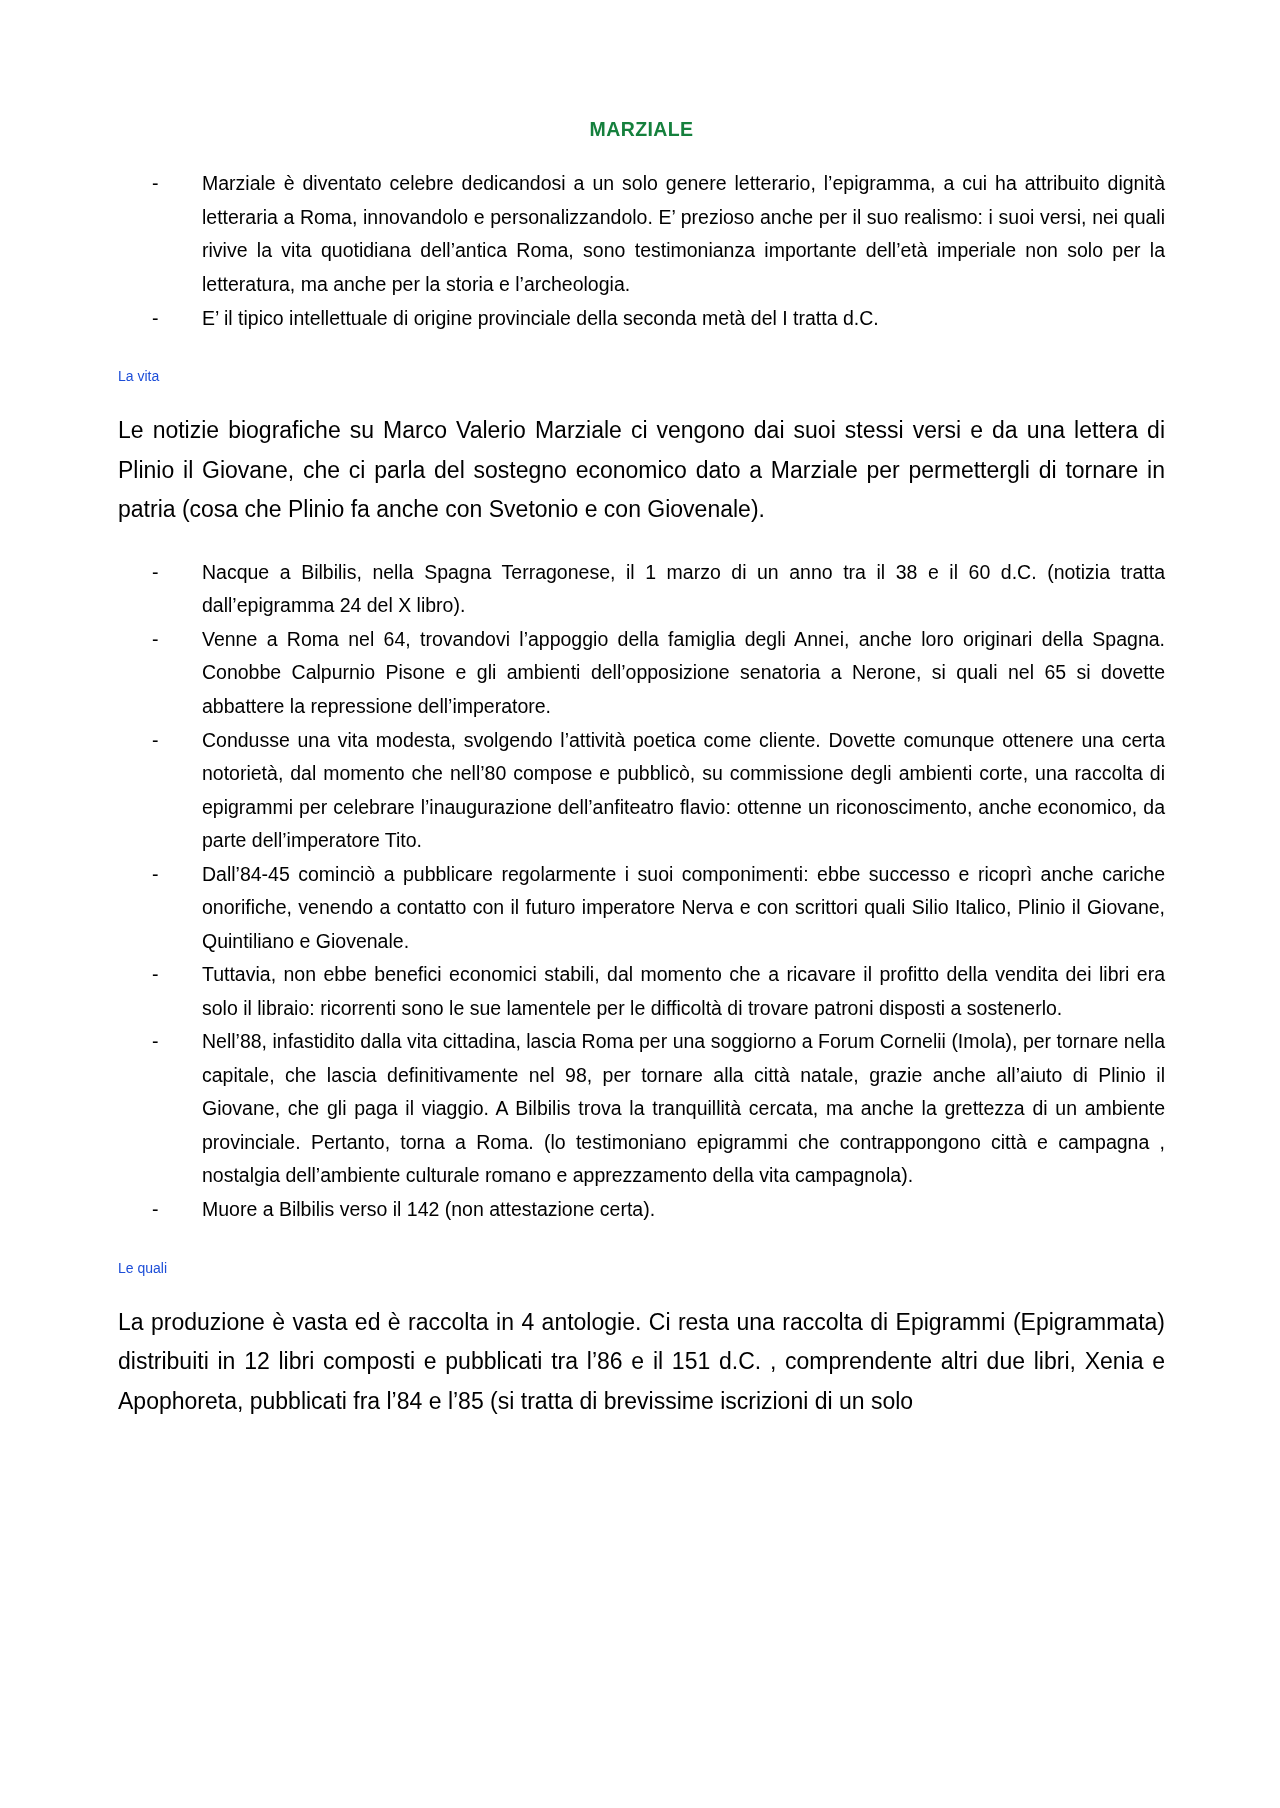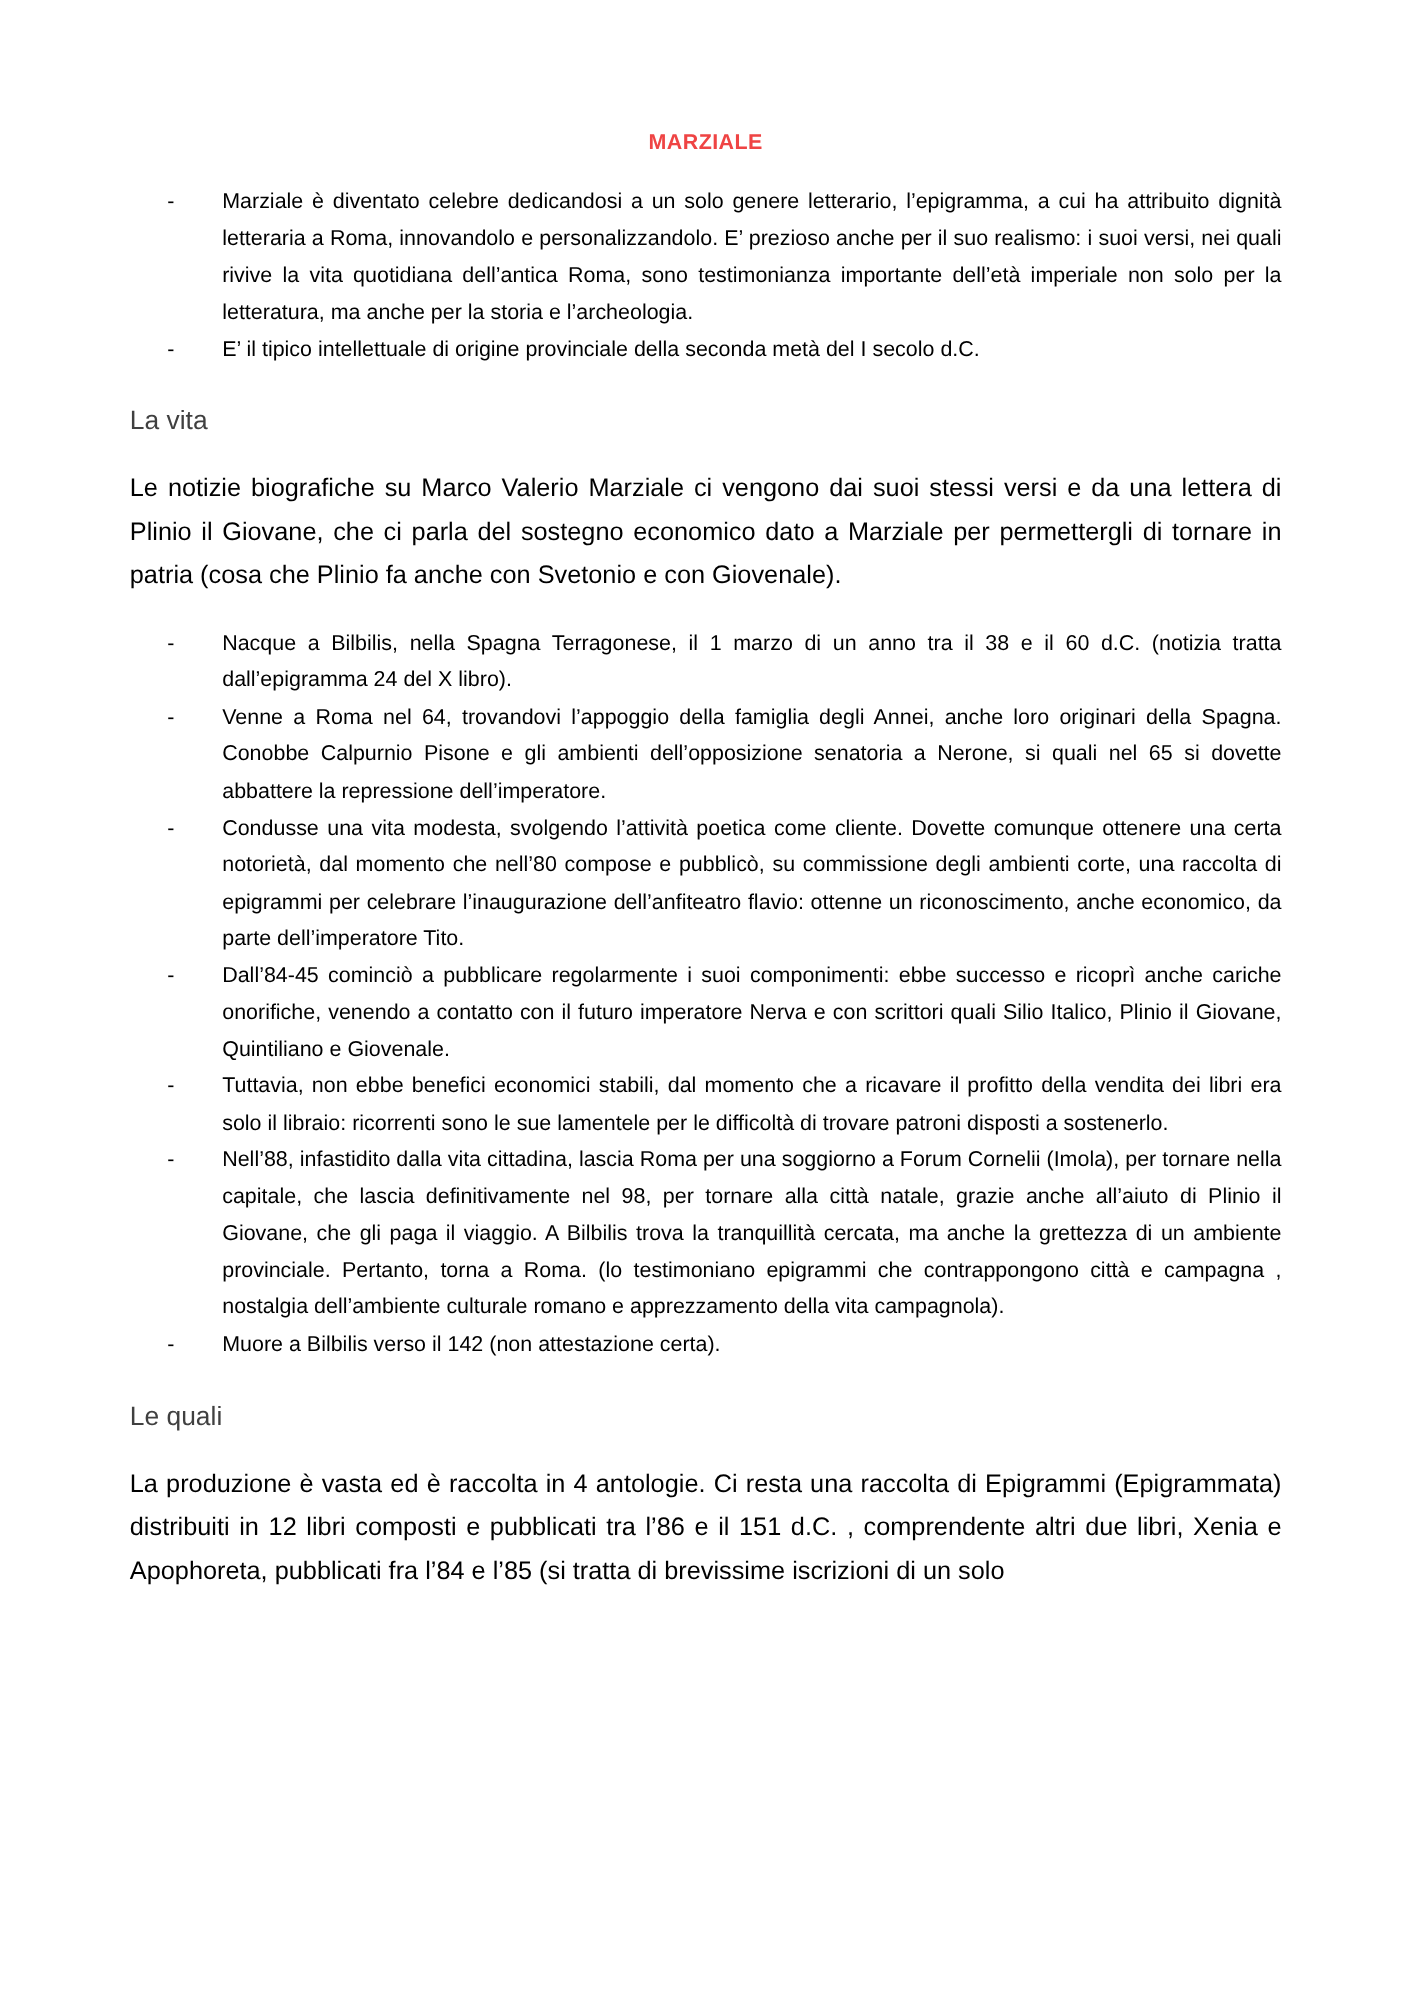--- a/index.html
+++ b/index.html
@@ -17,30 +17,30 @@
   }
   .page {
     box-sizing: border-box;
     width: 1280px;
     height: 1808px;
     padding: 118px 115px 0 118px;
     background: #ffffff;
   }
   .doc-title {
     text-align: center;
-    color: #ef4444;
+    color: #15803d;
     font-weight: bold;
     font-size: 19.5px;
     letter-spacing: 0.4px;
     margin: 0 0 26px 0;
     line-height: 1.2;
   }
   .section-heading {
-    color: #404040;
-    font-size: 24px;
+    color: #1d4ed8;
+    font-size: 14px;
     font-weight: normal;
     margin: 32px 0 26px 0;
     line-height: 1.3;
   }
   p.body-par {
     margin: 0 0 12px 0;
     font-size: 23px;
     line-height: 1.72;
     text-align: justify;
     text-justify: inter-word;
@@ -81,21 +81,21 @@
 
   <div class="doc-title">MARZIALE</div>
 
   <ul class="dash-list">
     <li>
       <span class="dash">-</span>
       <span class="li-text">Marziale è diventato celebre dedicandosi a un solo genere letterario, l’epigramma,  a cui ha attribuito dignità letteraria a Roma, innovandolo e personalizzandolo. E’ prezioso anche per il suo realismo: i suoi versi, nei quali rivive la vita quotidiana dell’antica Roma, sono testimonianza importante dell’età imperiale non solo per la letteratura, ma anche per la storia e l’archeologia.</span>
     </li>
     <li>
       <span class="dash">-</span>
-      <span class="li-text">E’ il tipico intellettuale di origine provinciale della seconda metà del I secolo d.C.</span>
+      <span class="li-text">E’ il tipico intellettuale di origine provinciale della seconda metà del I tratta d.C.</span>
     </li>
   </ul>
 
   <div class="section-heading">La vita</div>
   <p class="body-par">Le notizie biografiche su Marco Valerio Marziale ci vengono dai suoi stessi versi e da una lettera di Plinio il Giovane, che ci parla del sostegno economico dato a Marziale per permettergli di tornare in patria (cosa che Plinio fa anche con Svetonio e con Giovenale).</p>
 
   <div class="block-gap-sm"></div>
 
   <ul class="dash-list">
     <li>

